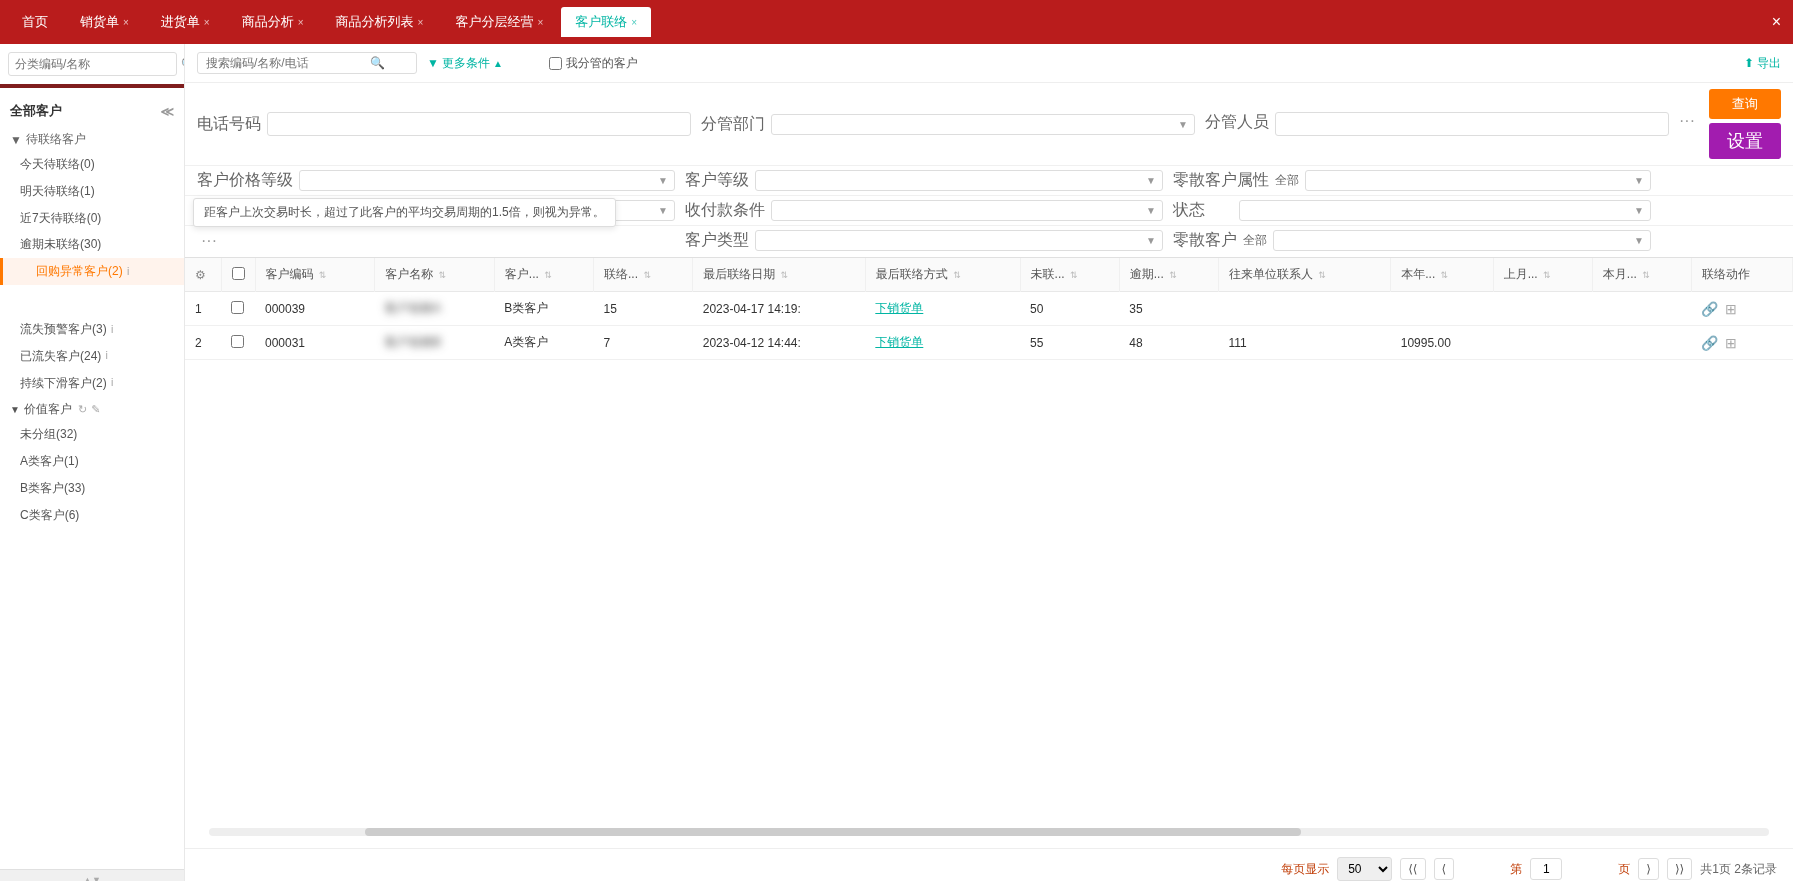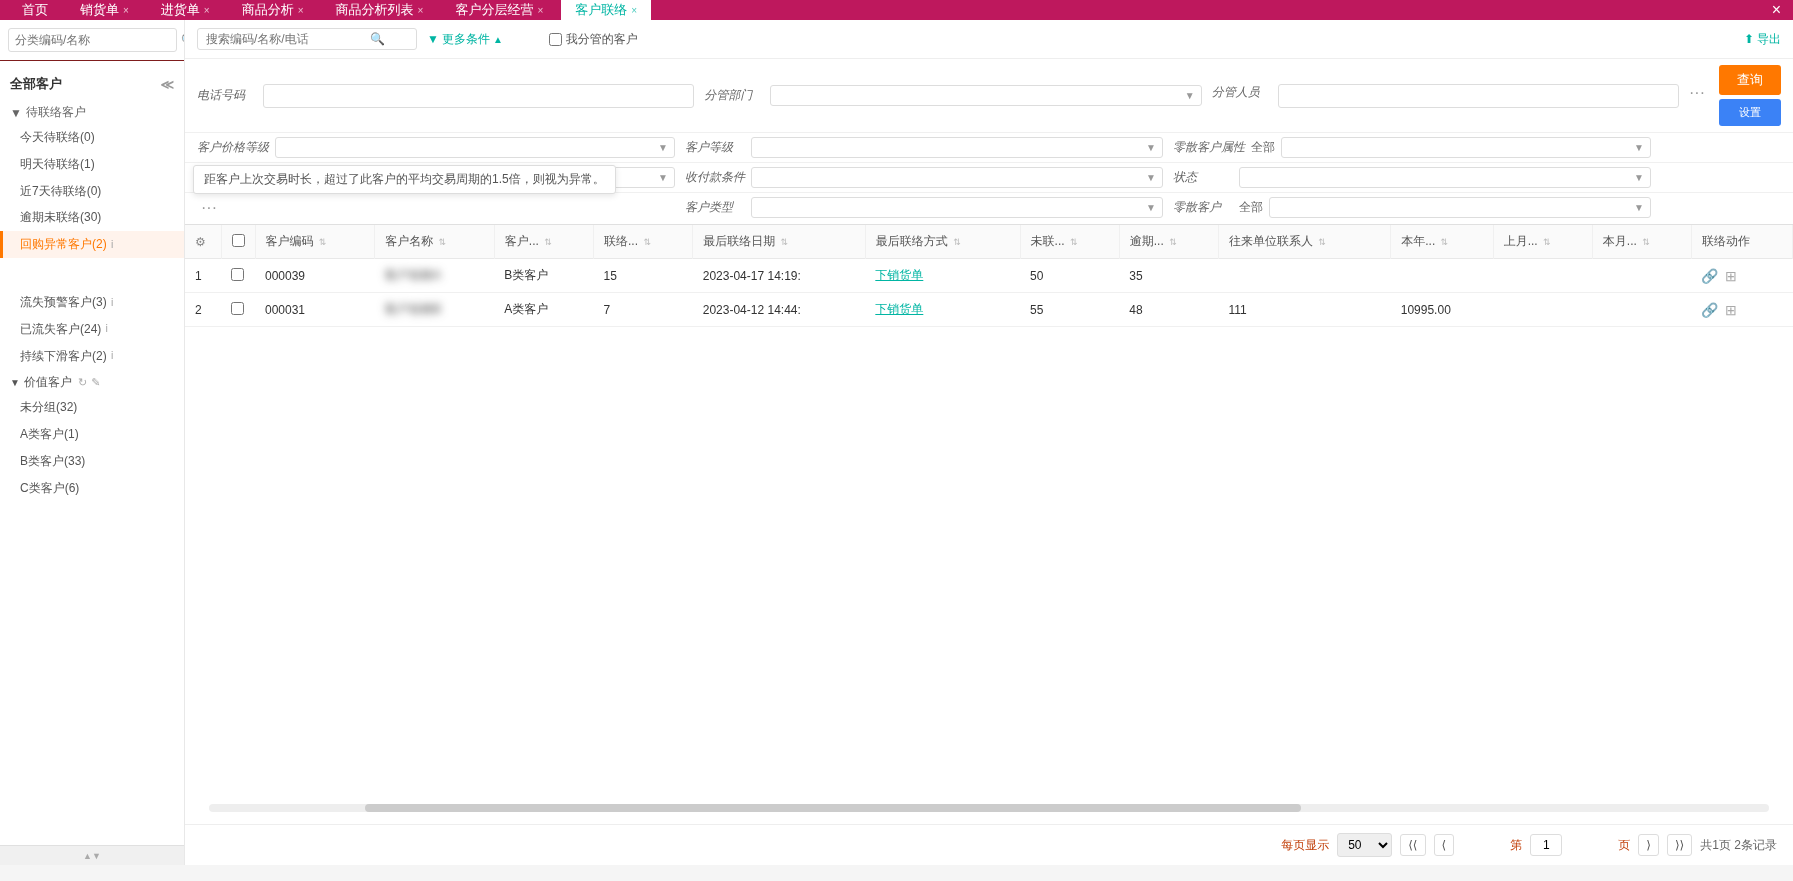--- a/index.html
+++ b/index.html
@@ -1,21 +1,21 @@
 <!DOCTYPE html>
 <html><head>
   <meta charset="utf-8">
   <style>
     * { box-sizing: border-box; margin: 0; padding: 0; }
     body { font-family: 'Microsoft YaHei', Arial, sans-serif; font-size: 12px; background: #f5f5f5; color: #333; overflow: hidden; }
 
     
     .top-nav {
-      background: #be185d;
-      height: 20px;
+      background: #b91c1c;
+      height: 44px;
       display: flex;
       align-items: center;
       padding: 0 8px;
       gap: 4px;
       position: relative;
     }
     .nav-tab {
       color: #fff;
       padding: 6px 14px;
       cursor: pointer;
@@ -48,21 +48,21 @@
       background: #fff;
       border-right: 1px solid #e8e8e8;
       display: flex;
       flex-direction: column;
       flex-shrink: 0;
       overflow-y: auto;
       position: relative;
     }
     .sidebar-search {
       padding: 8px;
-      border-bottom: 1px solid #7f1d1d;
+      border-bottom: 4px solid #7f1d1d;
       display: flex;
       align-items: center;
       gap: 4px;
     }
     .sidebar-search input {
       flex: 1;
       border: 1px solid #ddd;
       border-radius: 3px;
       padding: 4px 6px;
       font-size: 12px;
@@ -166,23 +166,22 @@
       color: #00b5a3;
       cursor: pointer;
       display: flex;
       align-items: center;
       gap: 3px;
       font-size: 12px;
     }
     .filter-label {
       color: #666;
       white-space: nowrap;
-      font-size: 12px;
+      font-size: 16px;
       min-width: 60px;
-      font-style: italic;
     }
     .filter-input {
       flex: 1;
       border: 1px solid #ddd;
       border-radius: 3px;
       padding: 4px 6px;
       font-size: 12px;
       outline: none;
     }
     .filter-select {
@@ -202,27 +201,27 @@
     .query-btn {
       background: #ff7800;
       color: #fff;
       border: none;
       border-radius: 3px;
       padding: 6px 18px;
       cursor: pointer;
       font-size: 13px;
     }
     .settings-btn {
-      background: #3b82f6;
+      background: #a21caf;
       color: #fff;
       border: none;
       border-radius: 3px;
       padding: 6px 18px;
       cursor: pointer;
-      font-size: 11px;
+      font-size: 18px;
     }
 
     
     .table-area {
       flex: 1;
       overflow: auto;
       position: relative;
     }
     table {
       width: 100%;
@@ -390,21 +389,21 @@
       <div class="sidebar-item">
         <span>明天待联络(1)</span>
       </div>
       <div class="sidebar-item">
         <span>近7天待联络(0)</span>
       </div>
       <div class="sidebar-item">
         <span>逾期未联络(30)</span>
       </div>
 
-      <div class="sidebar-item active" style="padding-left:17px; display:flex; align-items:center; gap:4px;">
+      <div class="sidebar-item active" style="padding-left:33px; display:flex; align-items:center; gap:4px;">
         <span>回购异常客户(2)</span>
         <span style="color:#aaa; font-size:11px;">ℹ</span>
       </div>
       <div class="sidebar-item" style="display:flex; align-items:center; gap:4px;margin-top:31px;">
         <span>流失预警客户(3)</span>
         <span style="color:#aaa; font-size:11px;">ℹ</span>
       </div>
       <div class="sidebar-item" style="display:flex; align-items:center; gap:4px;">
         <span>已流失客户(24)</span>
         <span style="color:#aaa; font-size:11px;">ℹ</span>

